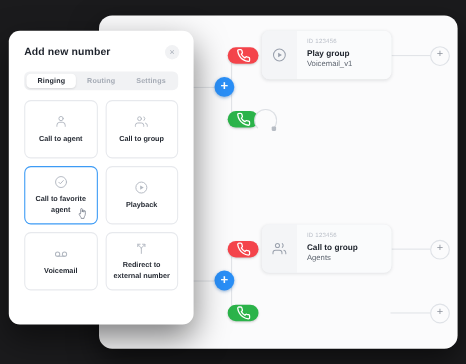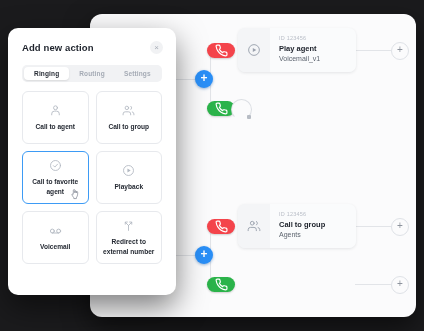--- a/index.html
+++ b/index.html
@@ -162,21 +162,21 @@
 
     <div class="node" style="left:148px;top:14px;width:118px;height:44px;">
       <div class="node-icon">
         <svg viewBox="0 0 24 24" fill="none" stroke="currentColor" stroke-width="1.6">
           <circle cx="12" cy="12" r="9.2"></circle>
             <path d="M10 8.4l6 3.6-6 3.6z" fill="currentColor" stroke="none"></path>
         </svg>
       </div>
       <div class="node-body">
         <div class="node-id">ID 123456</div>
-        <div class="node-title">Play agent</div>
+        <div class="node-title">Play group</div>
         <div class="node-sub">Voicemail_v1</div>
       </div>
     </div>
 
     <div class="end-add" style="left:301px;top:28px;">
       <span>+</span>
     </div>
 
     <div class="pill green" style="left:117px;top:87px;">
       <span>
@@ -240,21 +240,21 @@
 
     <div class="end-add" style="left:301px;top:262px;">
       <span>+</span>
     </div>
 
   </div>
 
   <div class="modal">
 
     <div class="modal-head">
-      <div class="modal-title">Add new action</div>
+      <div class="modal-title">Add new number</div>
       <div class="close-btn">
         <span>×</span>
       </div>
     </div>
 
     <div class="tabs">
       <div class="tab active">
           <span>Ringing</span>
         </div>
       <div class="tab">

